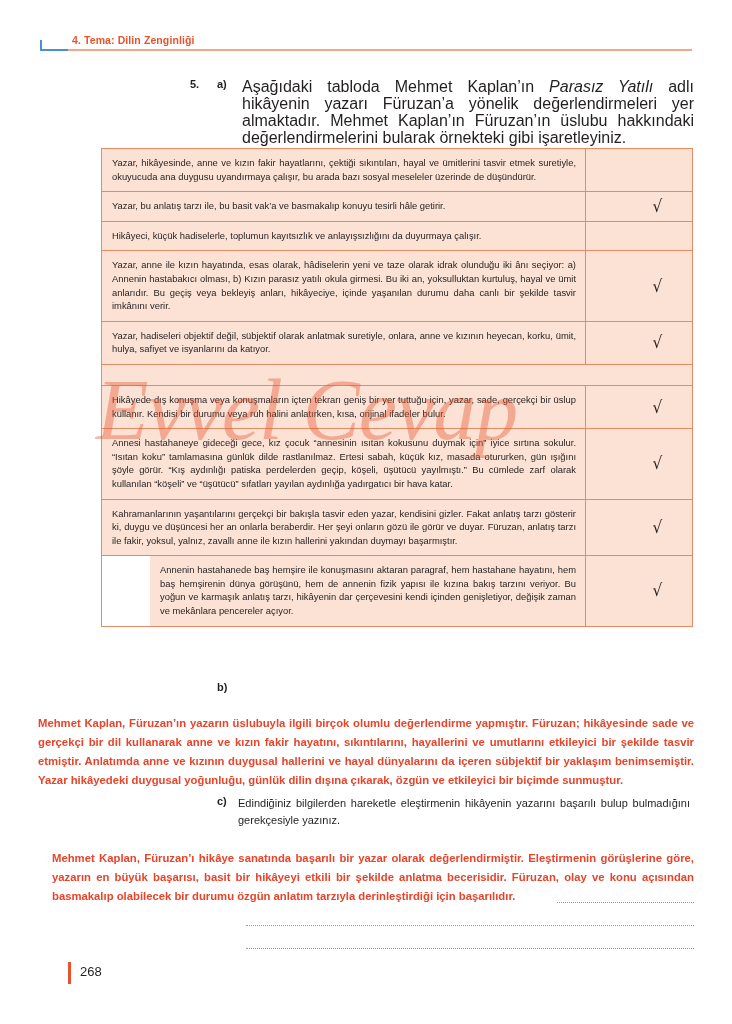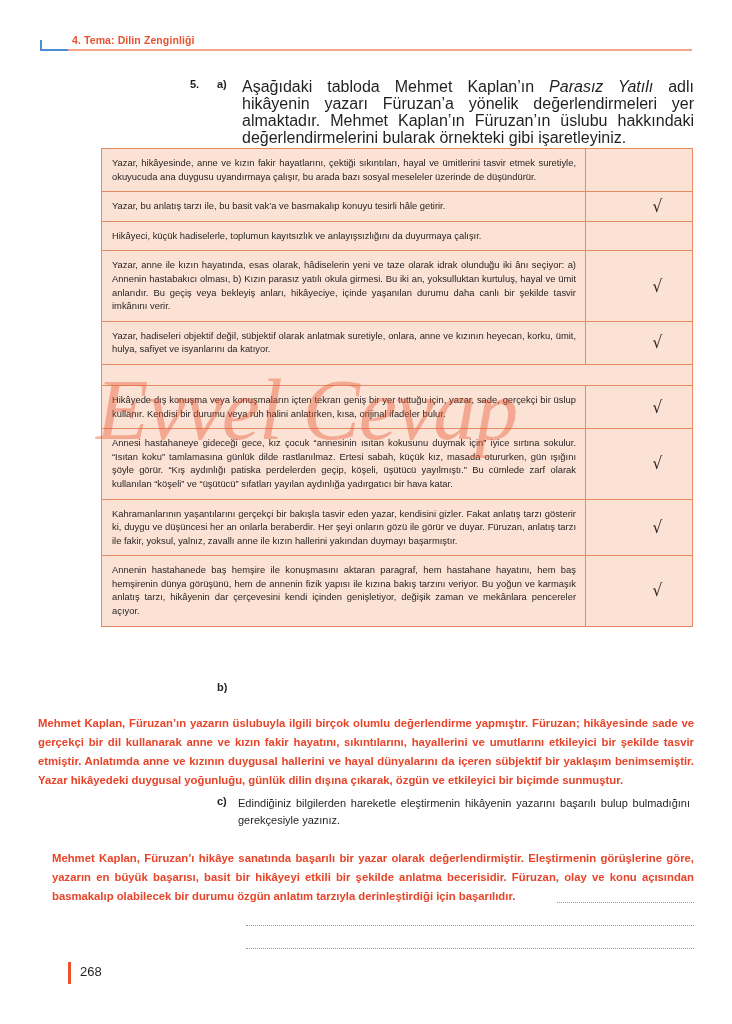--- a/index.html
+++ b/index.html
@@ -99,21 +99,21 @@
     border: 1px solid #e58a63;
     box-sizing: border-box;
   }
   .trow {
     display: flex;
     border-bottom: 1px solid #e58a63;
     background: #fbe2d4;
     min-height: 20px;
     gap: 36px;
   }
-  .trow:last-child { border-bottom: none; }
+  .trow:last-child { border-bottom: none; margin-left: 48px; }
   .tcell-text {
     flex: 1 1 auto;
     padding: 7px 9px 8px 10px;
     font-size: 9.4px;
     line-height: 13.6px;
     text-align: justify;
     border-right: 1px solid #e58a63;
     box-sizing: border-box;
   }
   .tcell-mark {

